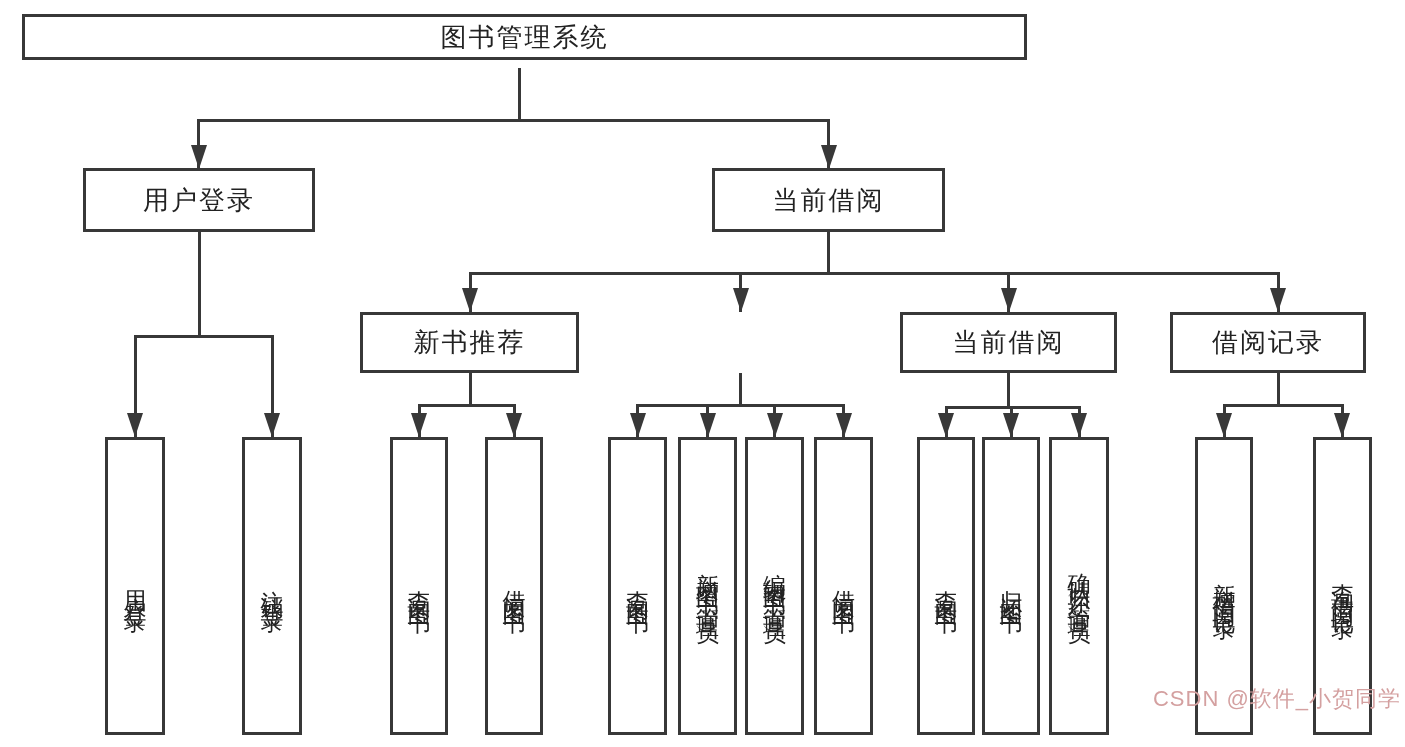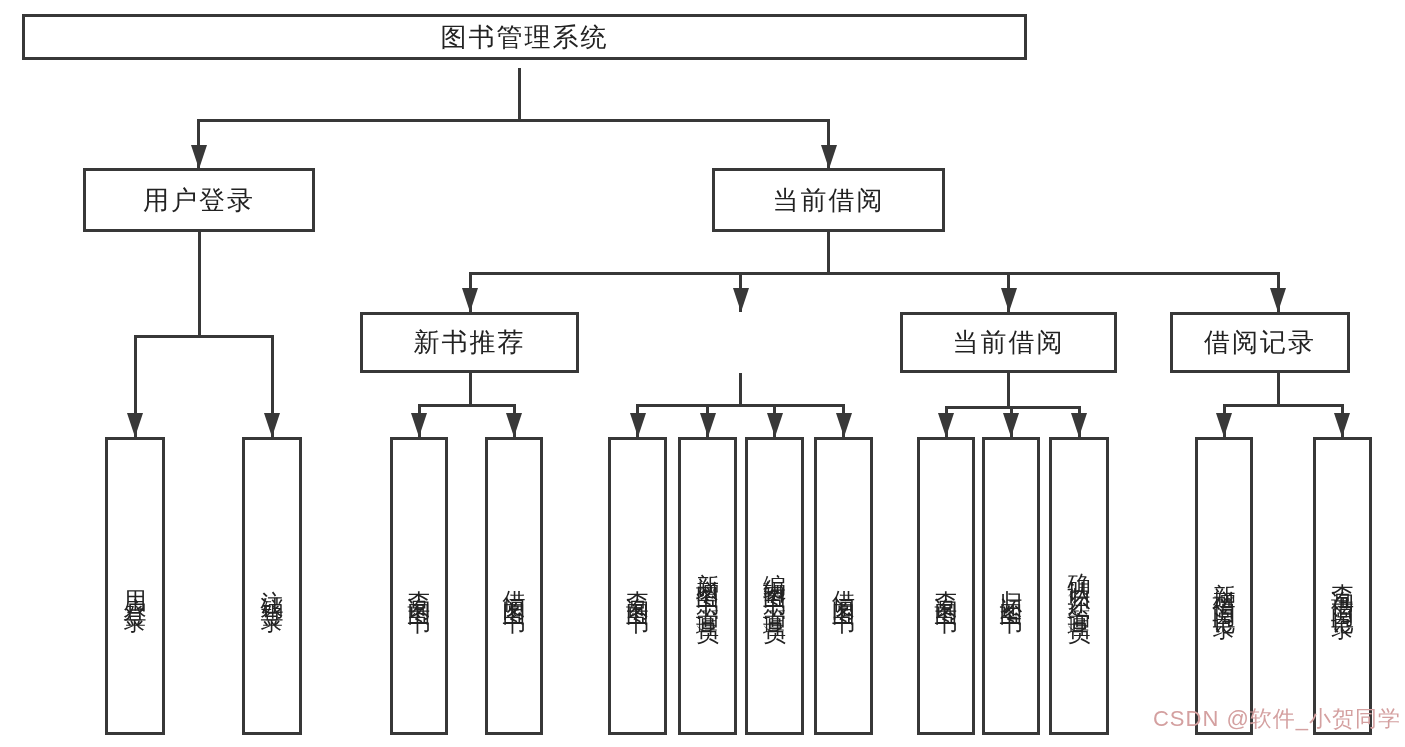--- a/index.html
+++ b/index.html
@@ -42,21 +42,21 @@
     position:absolute;
     width:0;height:0;
     border-left:8px solid transparent;
     border-right:8px solid transparent;
     border-top:24px solid #383838;
     z-index:3;
   }
   .watermark{
     position:absolute;
     right:4px;
-    top:704px;
+    top:684px;
     font-size:22px;
     color:#d4a0a0;
     letter-spacing:1px;
     z-index:4;
     white-space:nowrap;
   }
 </style>
 </head>
 <body>
 
@@ -97,21 +97,21 @@
   <div class="arrow" style="left:1000.5px;top:288px;"></div>
   <div class="vline" style="left:1276.5px;top:272px;height:40px;"></div>
   <div class="arrow" style="left:1270px;top:288px;"></div>
 
   <div class="node" style="left:360px;top:312px;width:219px;height:61px;">
     <span>新书推荐</span>
   </div>
   <div class="node" style="left:900px;top:312px;width:217px;height:61px;">
     <span>当前借阅</span>
   </div>
-  <div class="node" style="left:1170px;top:312px;width:180px;height:61px;">
+  <div class="node" style="left:1170px;top:312px;width:196px;height:61px;">
     <span>借阅记录</span>
   </div>
 
   <div class="vline" style="left:468.5px;top:373px;height:34px;"></div>
   <div class="hline" style="left:417.5px;top:404px;width:98px;"></div>
   <div class="vline" style="left:417.5px;top:404px;height:33px;"></div>
   <div class="arrow" style="left:411px;top:413px;"></div>
   <div class="vline" style="left:512.5px;top:404px;height:33px;"></div>
   <div class="arrow" style="left:506px;top:413px;"></div>
 

